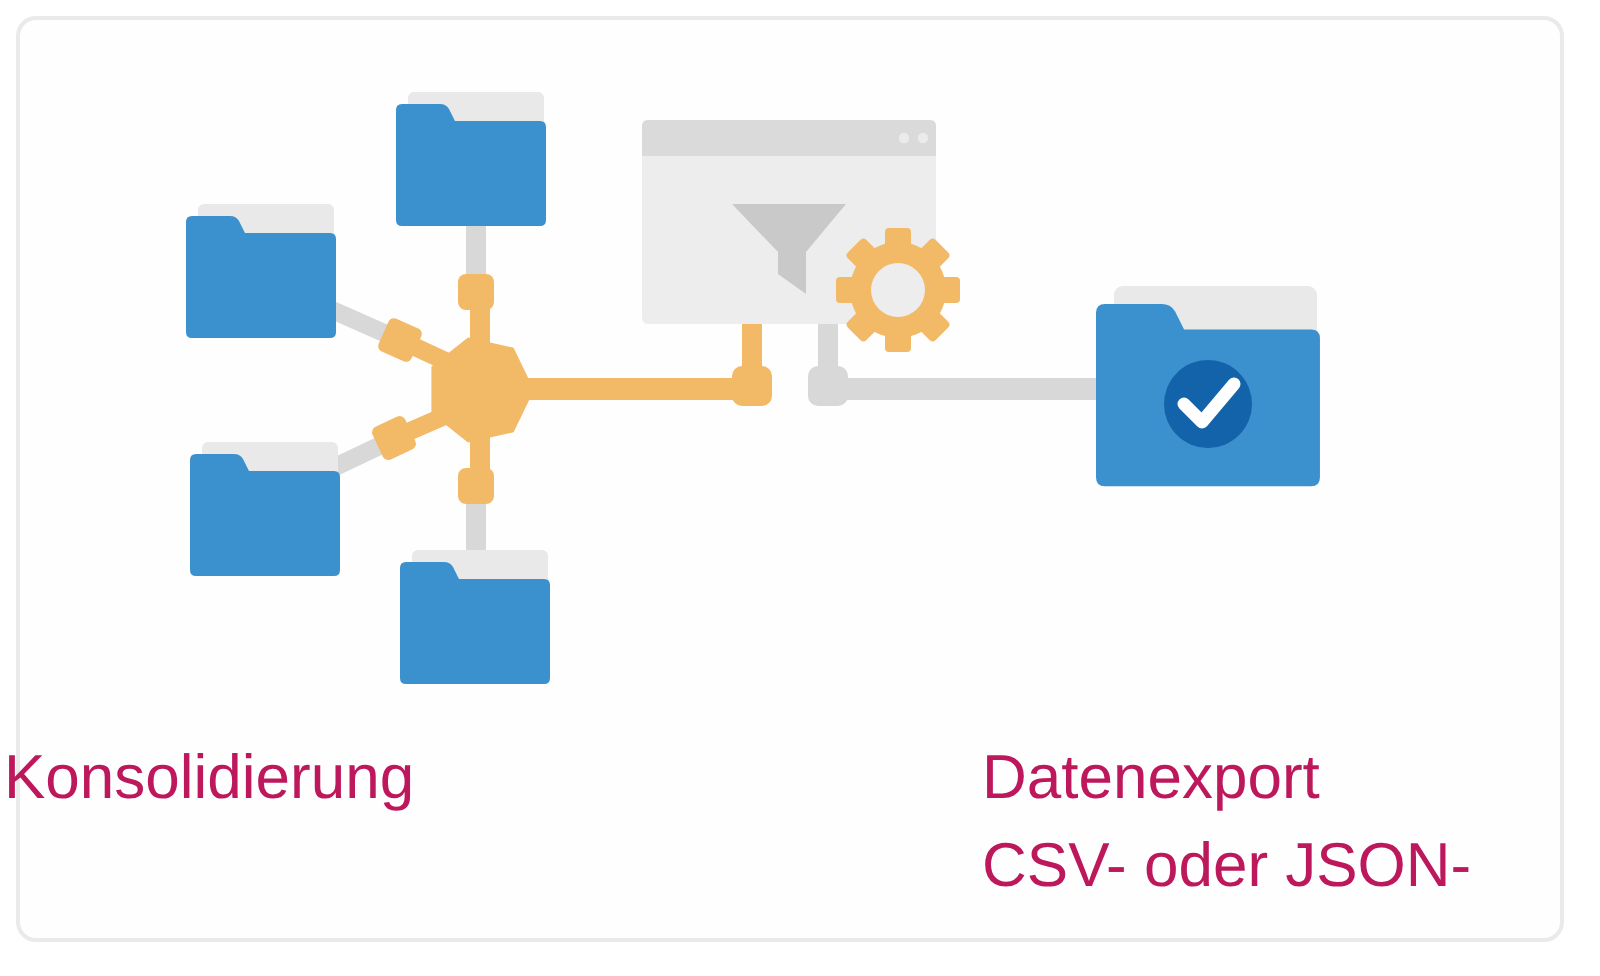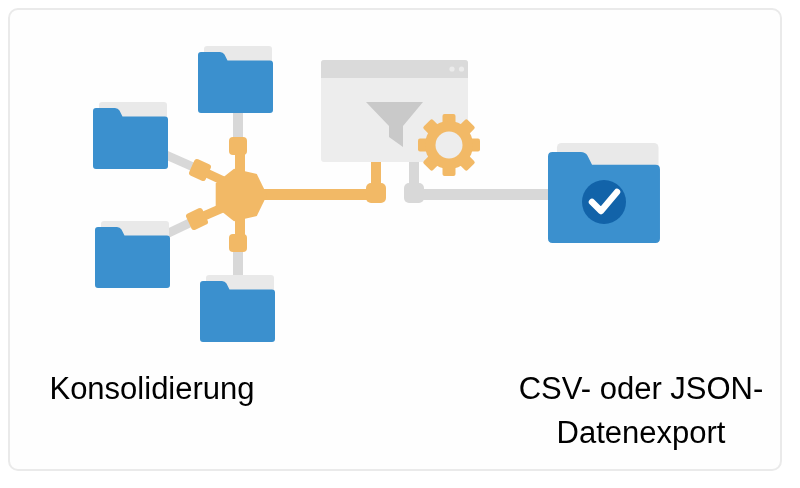--- a/index.html
+++ b/index.html
@@ -6,22 +6,22 @@
   body{
     width:800px;height:488px;position:relative;background:#ffffff;
     font-family:"Liberation Sans","DejaVu Sans",sans-serif;overflow:hidden;
   }
   .card{
     position:absolute;left:8px;top:8px;width:774px;height:463px;
     border:2px solid #eaeaea;border-radius:10px;background:#fefefe;box-sizing:border-box;
   }
   .diagram-svg{position:absolute;left:0;top:0;}
   .caption{
-    position:absolute;top:367px;width:300px;text-align:center;
-    color:#000000;font-size:31px;line-height:44px;font-weight:normal;
+    position:absolute;top:367px;width:300px;text-align:left;
+    color:#be185d;font-size:31px;line-height:44px;font-weight:normal;
   }
   .caption-left{left:2px;}
   .caption-right{left:491px;}
 </style>
 </head>
 <body>
 
 <div class="card"></div>
 
 <svg class="diagram-svg" width="800" height="488" viewBox="0 0 800 488">
@@ -127,15 +127,15 @@
     <use href="#folderIcon" transform="translate(548,152) scale(1.493)"></use>
     <circle cx="604" cy="202" r="22" fill="#1263A9"></circle>
     <path d="M592,202 L601,211 L617,192" fill="none" stroke="#ffffff" stroke-width="6.5" stroke-linecap="round" stroke-linejoin="round"></path>
   </g>
 </svg>
 
 <div class="caption caption-left">
   <div>Konsolidierung</div>
 </div>
 <div class="caption caption-right">
+  <div>Datenexport</div>
   <div>CSV- oder JSON-</div>
-  <div>Datenexport</div>
 </div>
 
 </body></html>

